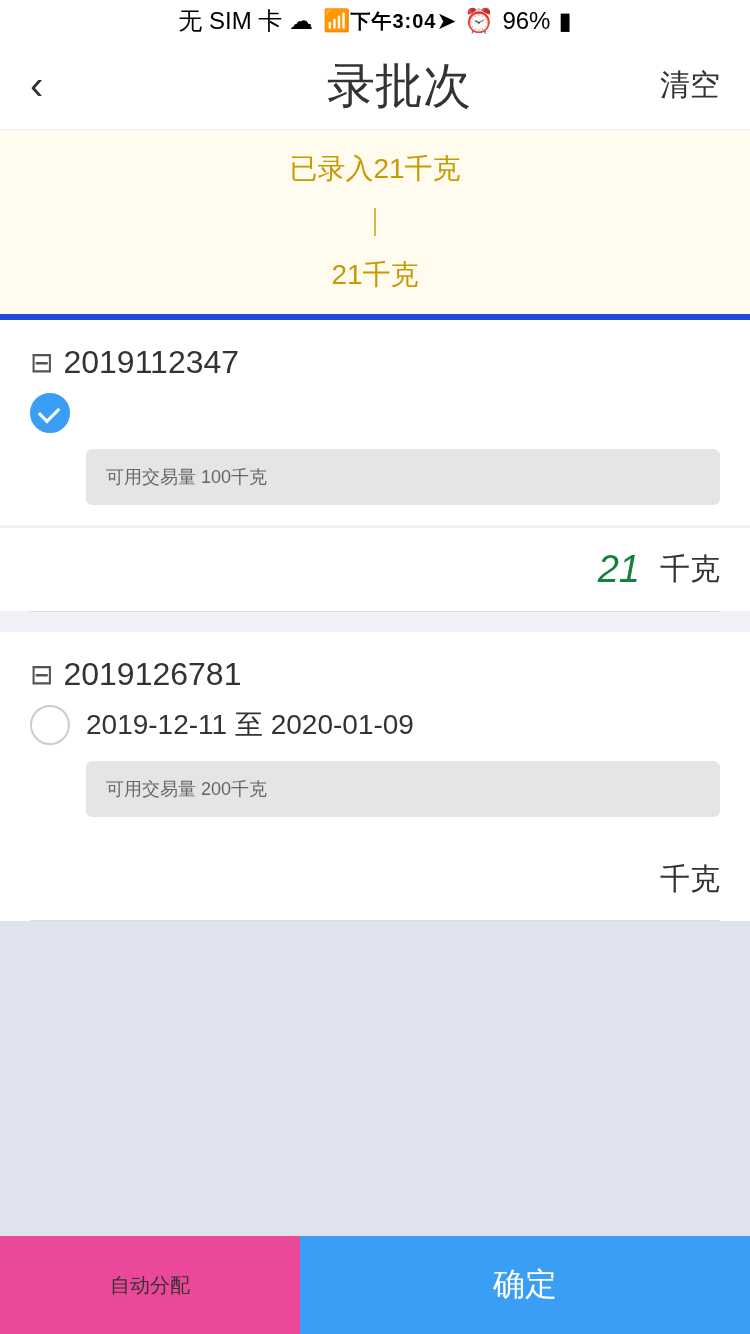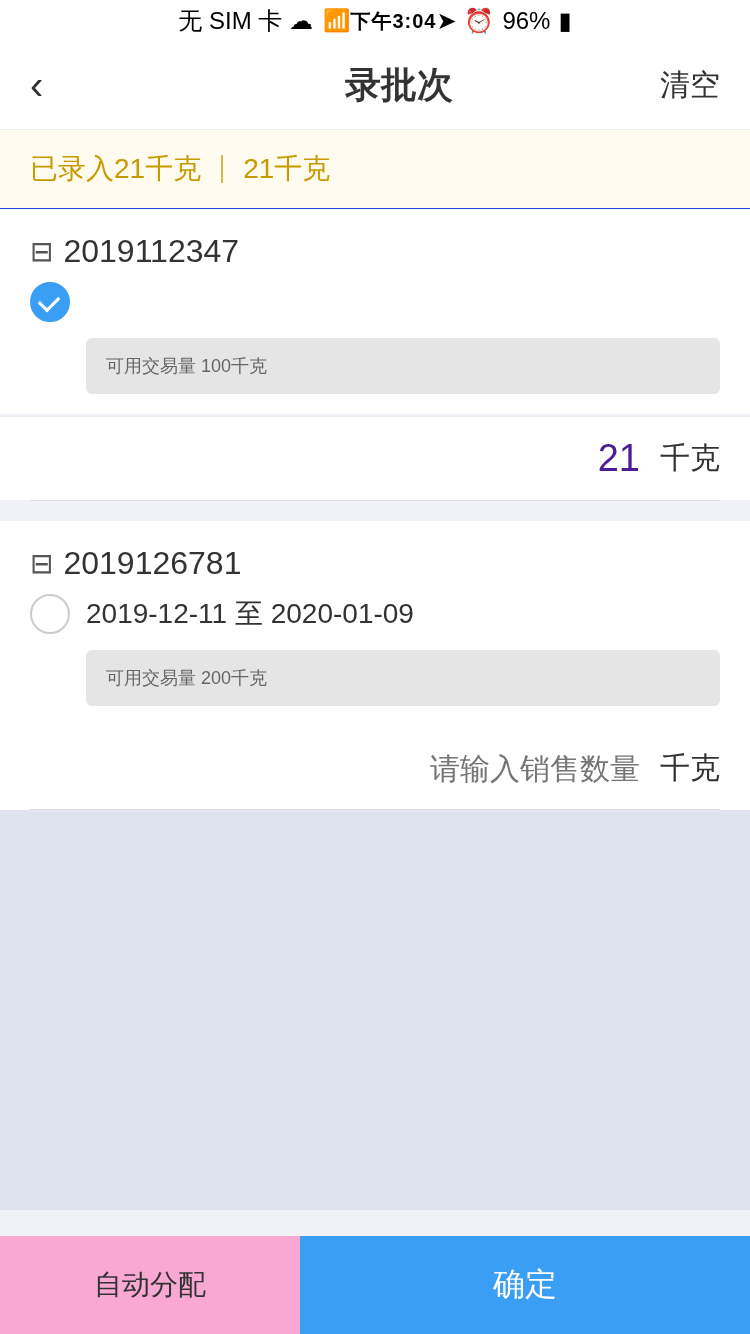--- a/index.html
+++ b/index.html
@@ -40,39 +40,40 @@
       padding: 0 30px;
       border-bottom: 1px solid #eee;
     }
     .nav-back {
       font-size: 40px;
       color: #333;
       cursor: pointer;
       width: 60px;
     }
     .nav-title {
-      font-size: 36px;
-      font-weight: 700;
+      font-size: 48px;
+      font-weight: 400;
       color: #333;
       margin-left: 48px;
     }
     .nav-clear {
       font-size: 30px;
       color: #333;
       cursor: pointer;
     }
 
     
     .info-banner {
       background: #fffbee;
       padding: 20px 30px;
       display: flex;
       align-items: center;
       gap: 20px;
-      border-bottom: 1px solid #1d4ed8;
+      border-bottom: 6px solid #1d4ed8;
+      flex-direction: column;
     }
     .info-banner-text {
       font-size: 28px;
       color: #c89a00;
     }
     .info-divider {
       width: 2px;
       height: 28px;
       background: #d4b84a;
     }
@@ -157,22 +158,23 @@
       background: #fff;
       display: flex;
       align-items: center;
       justify-content: flex-end;
       padding: 20px 30px;
       gap: 20px;
       border-top: 1px solid #eee;
     }
     .amount-value {
       font-size: 38px;
-      color: #4c1d95;
+      color: #15803d;
       font-weight: 500;
+      font-style: italic;
     }
     .amount-unit {
       font-size: 30px;
       color: #333;
     }
     .amount-input {
       border: none;
       outline: none;
       font-size: 30px;
       color: #aaa;
@@ -228,23 +230,23 @@
       width: 750px;
       height: 98px;
       display: flex;
       background: #fff;
     }
     .btn-auto {
       flex: 1;
       display: flex;
       align-items: center;
       justify-content: center;
-      font-size: 28px;
-      color: #333;
-      background: #f9a8d4;
+      font-size: 20px;
+      color: #333;
+      background: #ec4899;
       border: none;
       cursor: pointer;
     }
     .btn-confirm {
       flex: 1.5;
       display: flex;
       align-items: center;
       justify-content: center;
       font-size: 32px;
       color: #fff;
@@ -311,21 +313,20 @@
     </div>
     <div class="batch-date-row">
       <div class="radio-circle"></div>
       <span class="batch-date">2019-12-11 至 2020-01-09</span>
     </div>
     <div class="available-qty-box">可用交易量 200千克</div>
   </div>
 
   <div class="input-section">
     <div class="input-row">
-      <input class="amount-input" type="text" placeholder="请输入销售数量" style="">
       <span class="input-unit">千克</span>
     </div>
     <div class="underline"></div>
   </div>
 </div>
 
 <div class="gray-area"></div>
 
 <div class="bottom-bar">
   <button class="btn-auto">自动分配</button>

